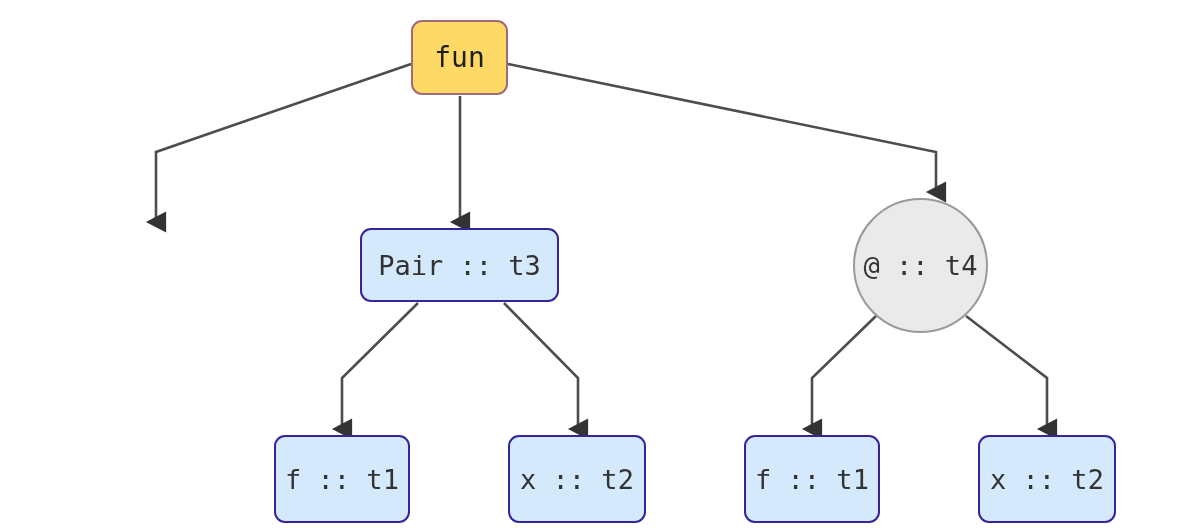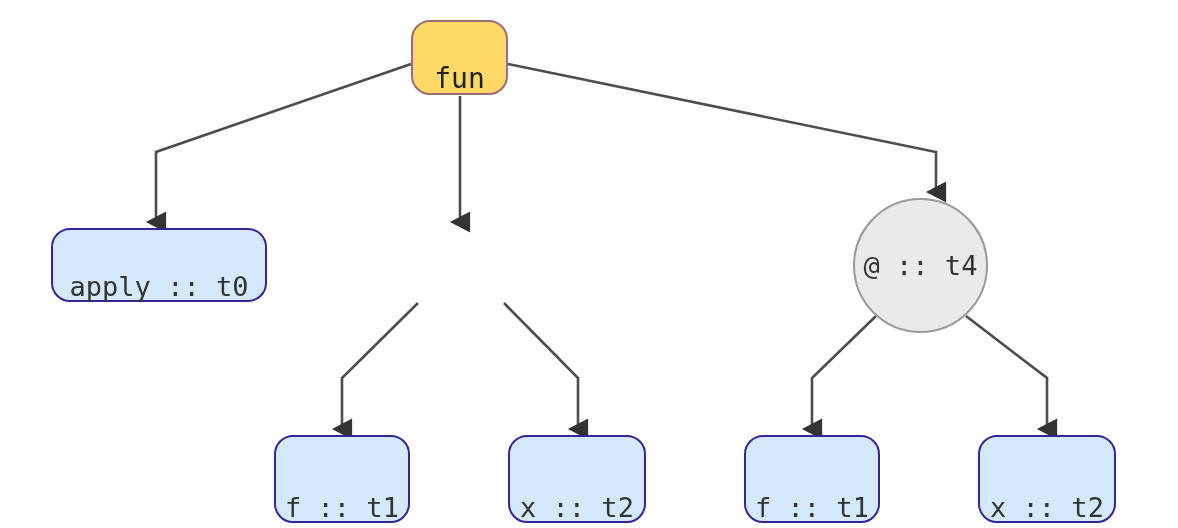--- a/index.html
+++ b/index.html
@@ -28,24 +28,23 @@
     position: absolute;
     box-sizing: border-box;
     display: flex;
     align-items: center;
     justify-content: center;
     font-family: "DejaVu Sans Mono", monospace;
     white-space: pre;
     letter-spacing: 0px;
   }
   .node-box {
-    border-radius: 19px;
+    border-radius: 11px;
     border-style: solid;
     border-width: 2.5px;
-    align-items: flex-end;
   }
   .node-circle {
     border-radius: 50%;
     border-style: solid;
     border-width: 2px;
     align-items: center;
   }
   .node-label {
     font-size: 27px;
     line-height: 1;
@@ -73,24 +72,24 @@
         <polyline points="504,303 578,378 578,429" fill="none" stroke="#4d4d4d" stroke-width="2.6" stroke-linejoin="miter" marker-end="url(#arrowhead)"></polyline>
         <polyline points="876,316 812,378 812,429" fill="none" stroke="#4d4d4d" stroke-width="2.6" stroke-linejoin="miter" marker-end="url(#arrowhead)"></polyline>
         <polyline points="966,316 1047,378 1047,429" fill="none" stroke="#4d4d4d" stroke-width="2.6" stroke-linejoin="miter" marker-end="url(#arrowhead)"></polyline>
       </g>
   </svg>
 
   <div class="node node-box root" id="n-root" style="left: 411px; top: 20px; width: 97px; height: 75px; background: rgb(255, 217, 102); border-color: rgb(158, 107, 120); color: rgb(31, 31, 31);">
     <span class="node-label">fun</span>
   </div>
 
-  <div class="node node-box" id="n-apply" style="left: 51px; top: 228px; width: 216px; height: 74px; background: rgb(212, 233, 251); border-color: rgb(55, 36, 155); color: rgb(51, 51, 51);">
-    <span class="node-label">apply :: t0</span>
+
+  <div class="node node-box" id="n-pair" style="left: 360px; top: 228px; width: 199px; height: 74px; background: rgb(212, 233, 251); border-color: rgb(55, 36, 155); color: rgb(51, 51, 51);">
+    <span class="node-label">Pair :: t3</span>
   </div>
-
 
   <div class="node node-circle" id="n-at" style="left: 853px; top: 198px; width: 135px; height: 135px; background: rgb(234, 234, 234); border-color: rgb(154, 154, 154); color: rgb(51, 51, 51);">
     <span class="node-label">@ :: t4</span>
   </div>
 
   <div class="node node-box" id="n-pair-f" style="left: 274px; top: 435px; width: 136px; height: 88px; background: rgb(212, 233, 251); border-color: rgb(55, 36, 155); color: rgb(51, 51, 51);">
     <span class="node-label">f :: t1</span>
   </div>
 
   <div class="node node-box" id="n-pair-x" style="left: 508px; top: 435px; width: 138px; height: 88px; background: rgb(212, 233, 251); border-color: rgb(55, 36, 155); color: rgb(51, 51, 51);">

